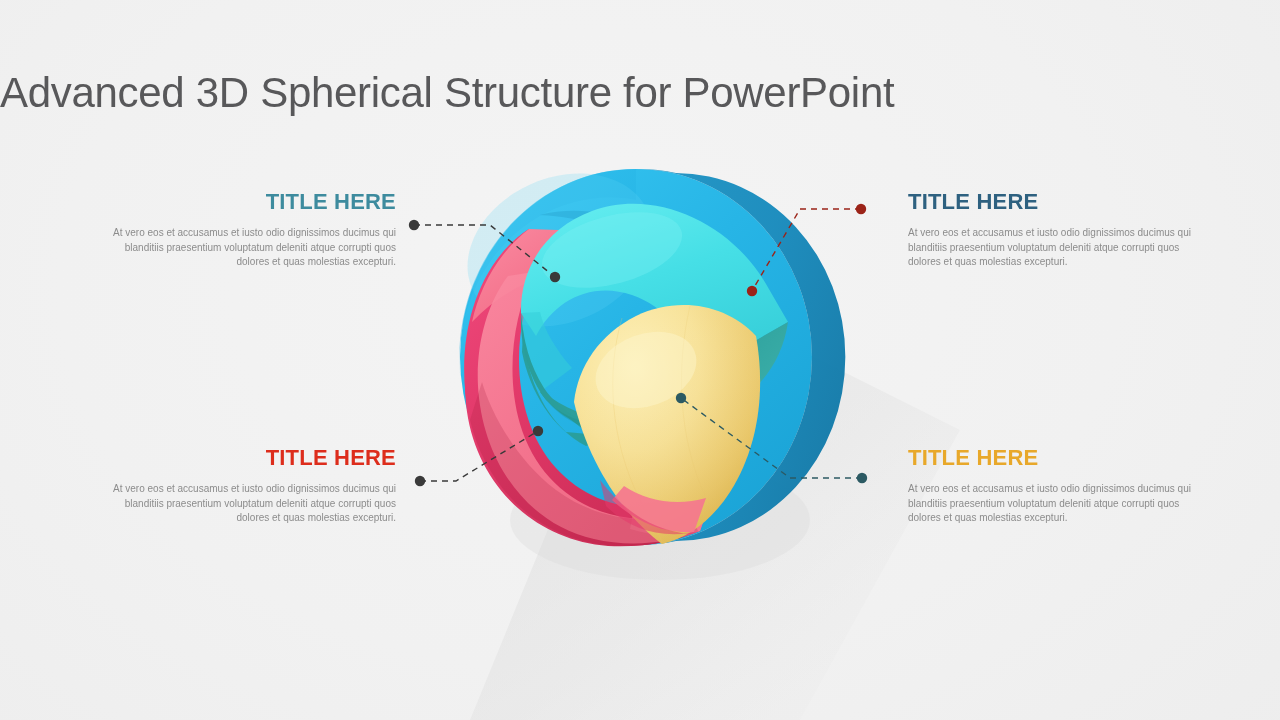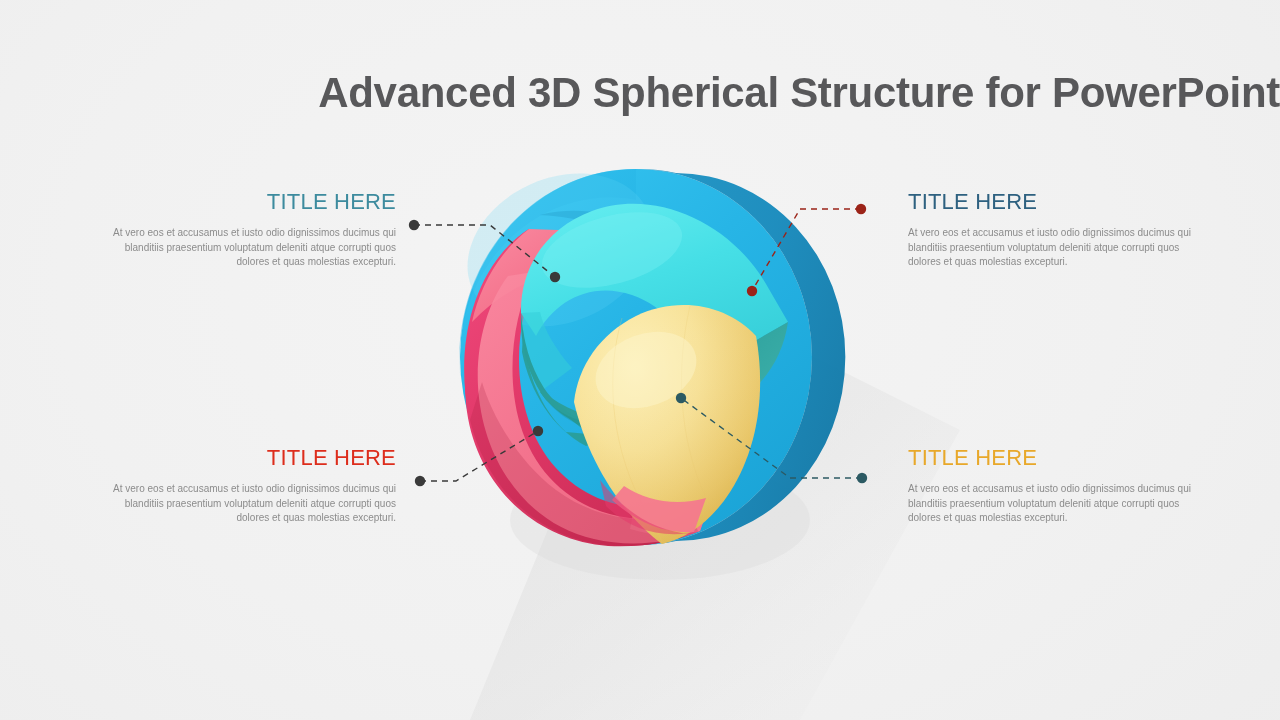--- a/index.html
+++ b/index.html
@@ -22,37 +22,37 @@
       radial-gradient(ellipse 1100px 800px at 46% 40%, #f4f4f4 0%, #f1f1f1 48%, #eeeeee 78%, #ececec 100%);
     overflow: hidden;
   }
 
   
   #slide-title {
     position: absolute;
     left: 0;
     top: 40px;
     width: 1280px;
-    text-align: right;
+    text-align: left;
     font-size: 42px;
-    font-weight: 700;
+    font-weight: 400;
     color: #58585a;
     letter-spacing: -0.3px;
     line-height: 1.18;
     white-space: nowrap;
   }
 
   
   .block {
     position: absolute;
     width: 296px;
   }
   .block .blk-title {
     font-size: 22px;
-    font-weight: normal;
+    font-weight: bold;
     letter-spacing: 0.2px;
     line-height: 1.1;
     margin: 0 0 12px 0;
   }
   .block .blk-body {
     font-size: 10px;
     line-height: 1.44;
     color: #8c8c8c;
     margin: 0;
   }

